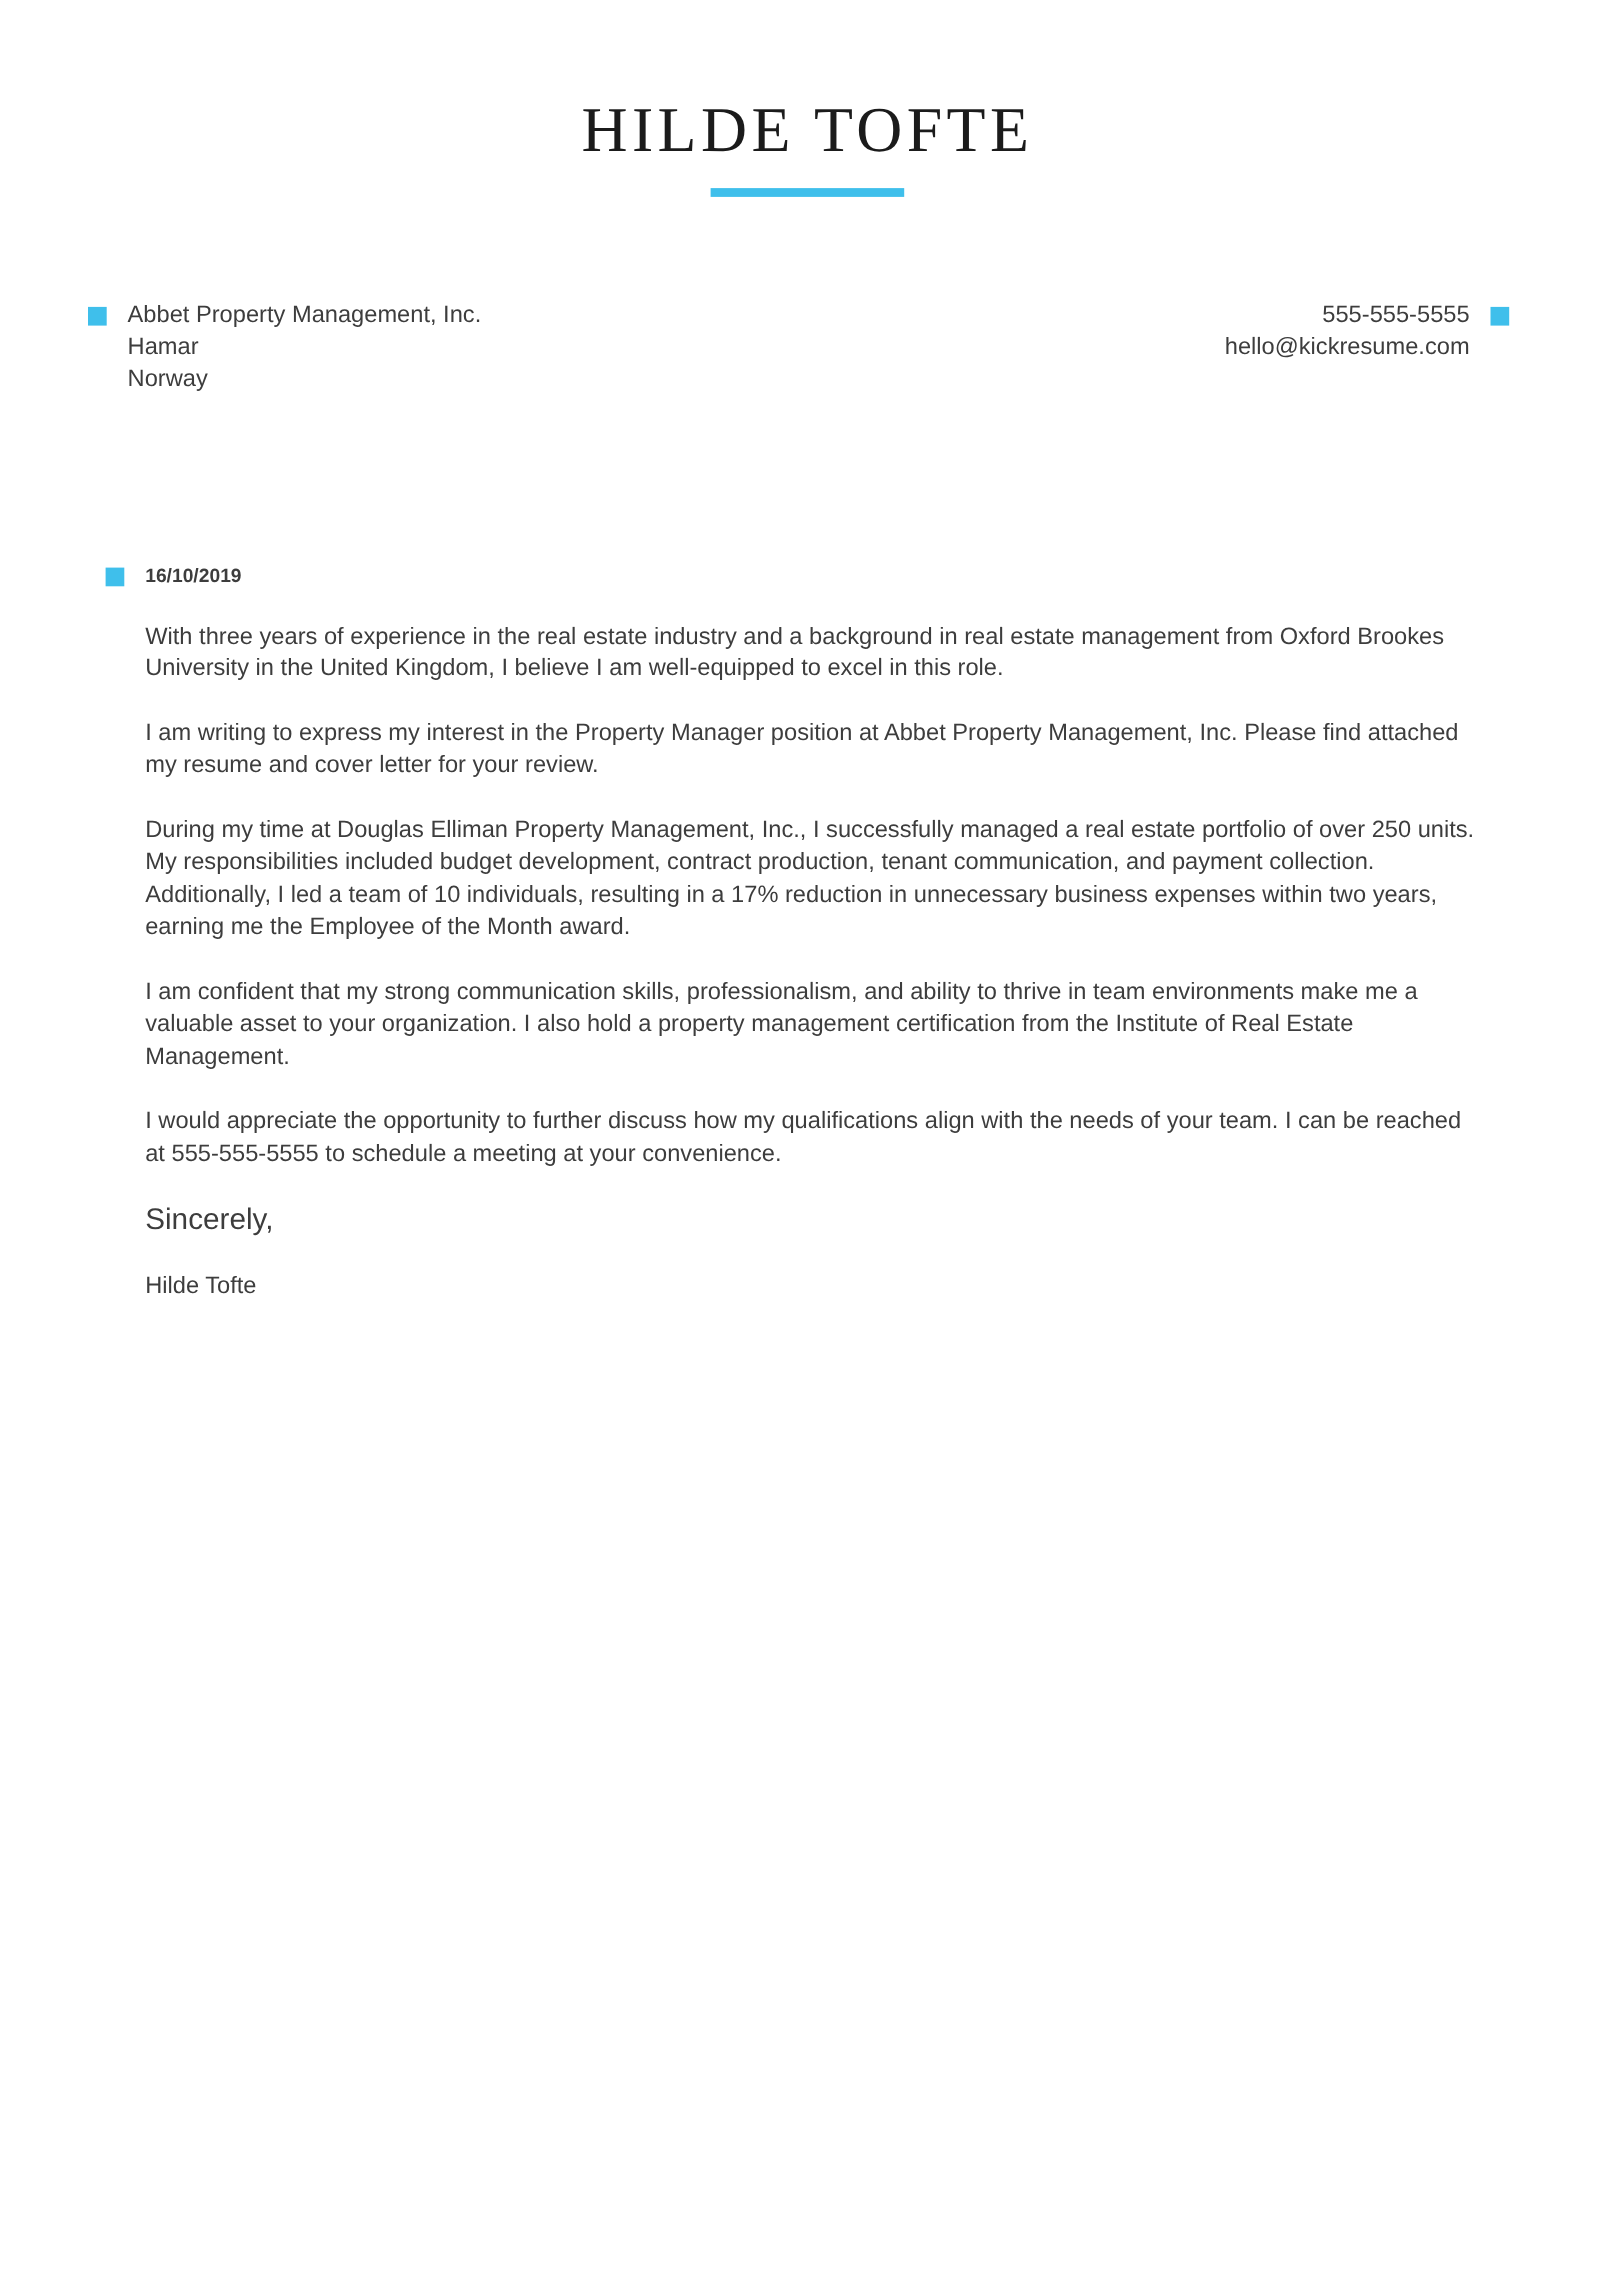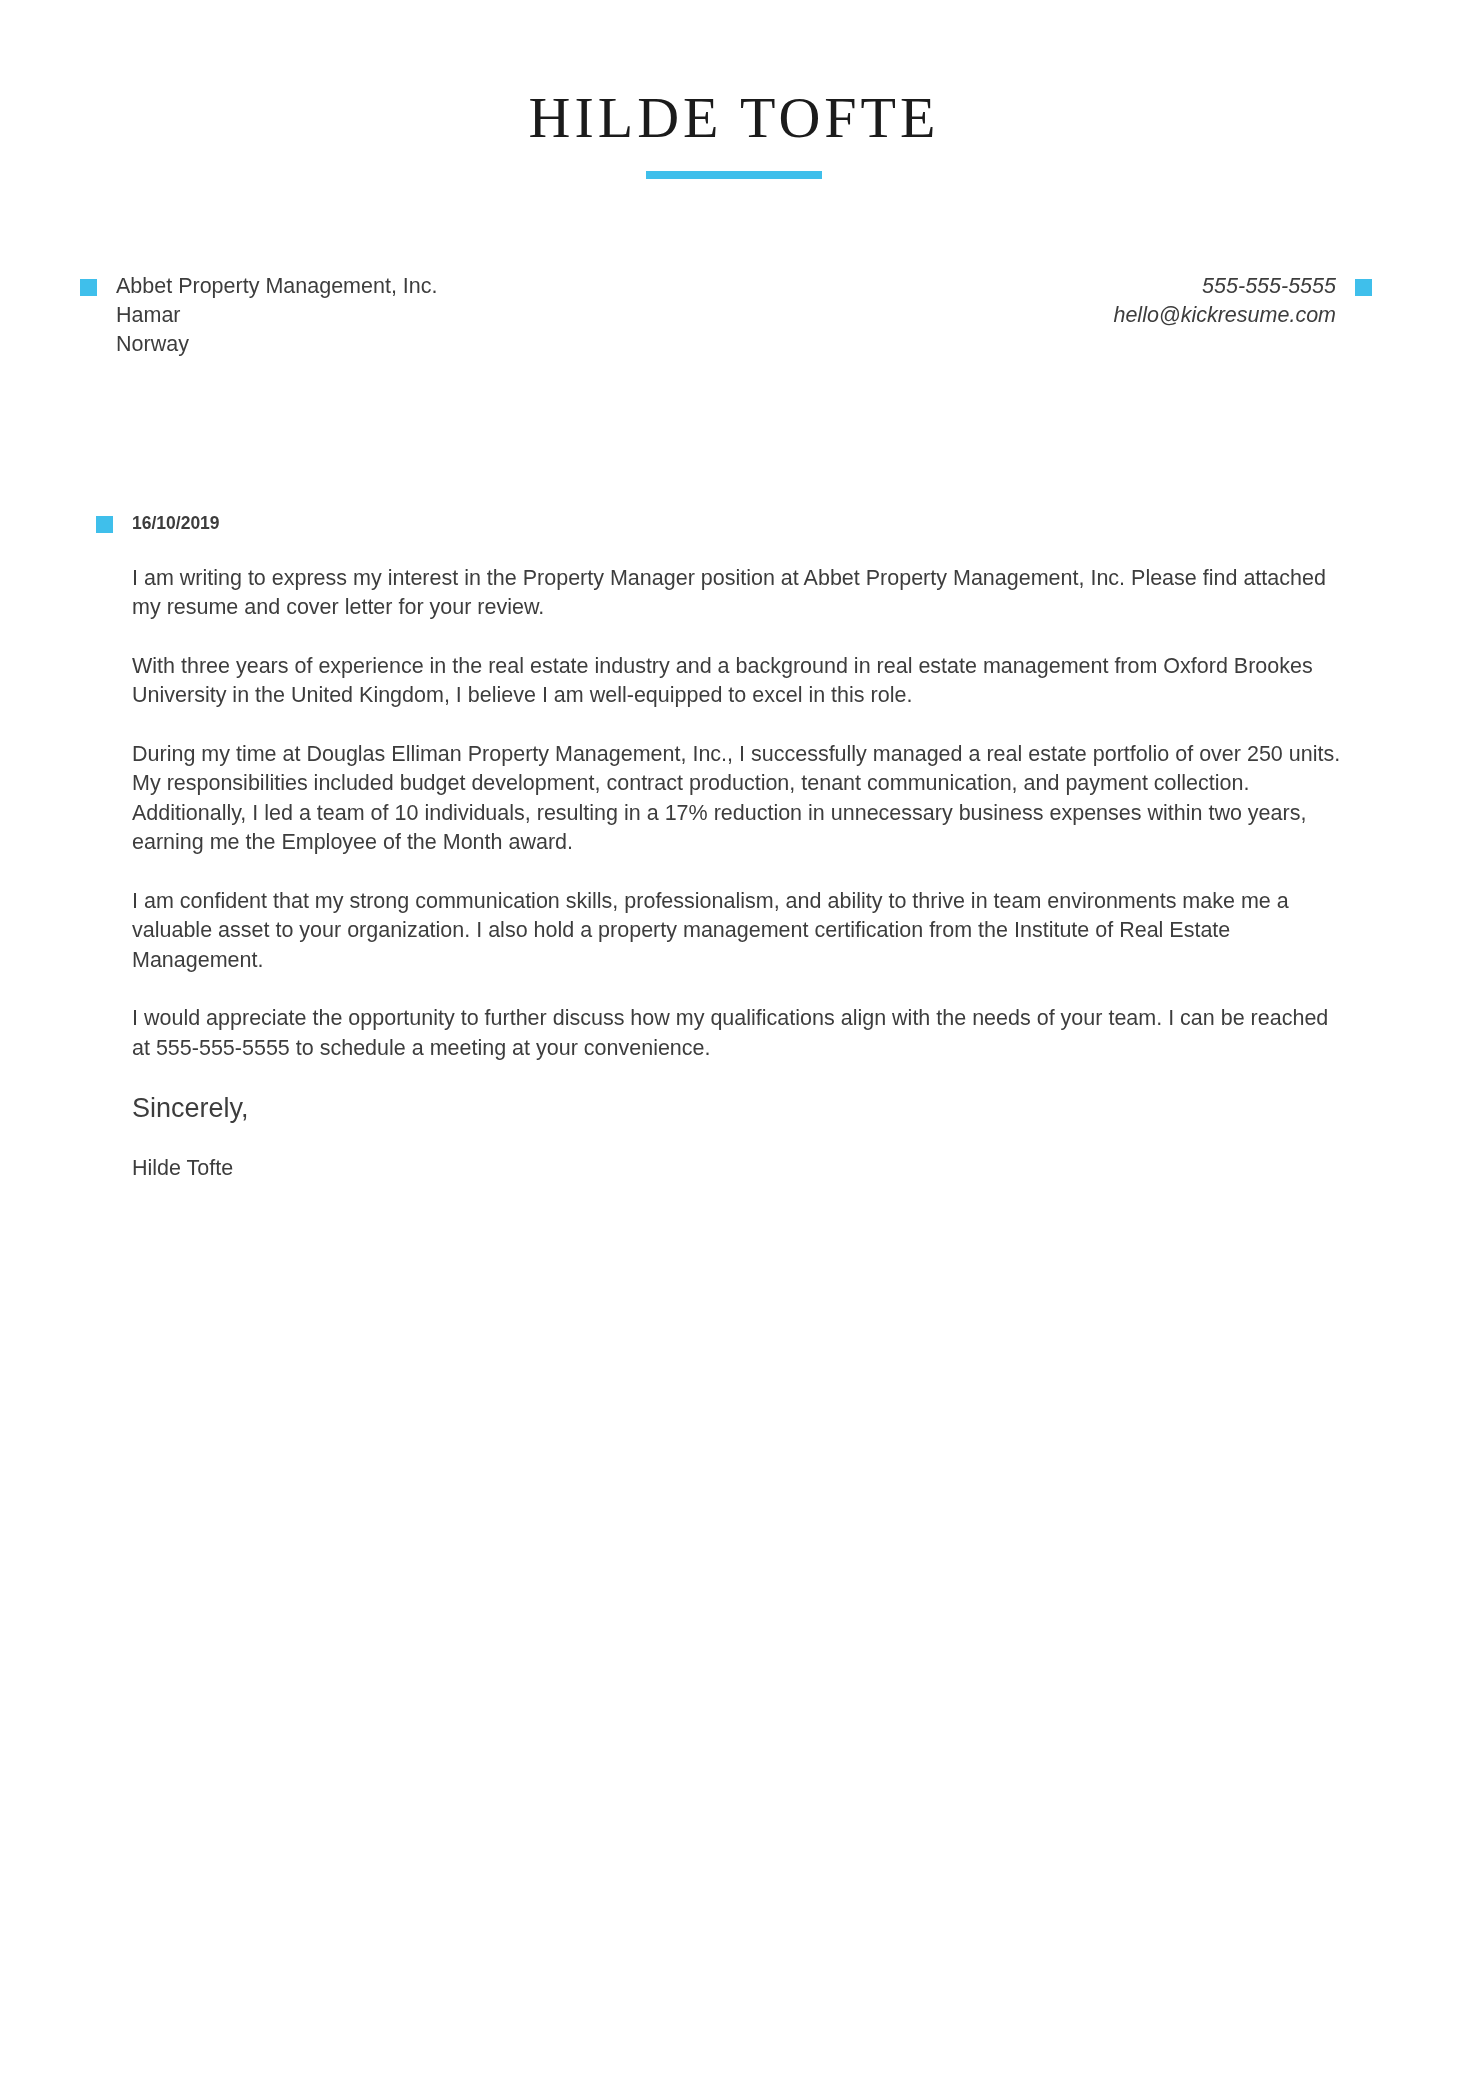--- a/index.html
+++ b/index.html
@@ -60,21 +60,21 @@
 
   .addr-left,
   .addr-right {
     position: relative;
     font-size: 21.5px;
     line-height: 29px;
     color: #3d3d3d;
     font-weight: 400;
   }
 
-  .addr-right { text-align: right; font-style: italic; }
+  .addr-right { text-align: right; }
 
   .bullet {
     position: absolute;
     width: 17px;
     height: 17px;
     background: #3FBFEB;
     top: 7px;
   }
 
   .bullet-left  { left: -36px; }
@@ -162,23 +162,23 @@
   </div>
 
   <div class="letter">
 
     <div class="meta">
       <span class="bullet bullet-left"></span>
       <div class="date">16/10/2019</div>
     </div>
 
 
+    <div class="para">With three years of experience in the real estate industry and a background in real estate management from Oxford Brookes University in the United Kingdom, I believe I am well-equipped to excel in this role.</div>
+
     <div class="para">I am writing to express my interest in the Property Manager position at Abbet Property Management, Inc. Please find attached my resume and cover letter for your review.</div>
-
-    <div class="para">With three years of experience in the real estate industry and a background in real estate management from Oxford Brookes University in the United Kingdom, I believe I am well-equipped to excel in this role.</div>
 
     <div class="para">During my time at Douglas Elliman Property Management, Inc., I successfully managed a real estate portfolio of over 250 units. My responsibilities included budget development, contract production, tenant communication, and payment collection. Additionally, I led a team of 10 individuals, resulting in a 17% reduction in unnecessary business expenses within two years, earning me the Employee of the Month award.</div>
 
     <div class="para">I am confident that my strong communication skills, professionalism, and ability to thrive in team environments make me a valuable asset to your organization. I also hold a property management certification from the Institute of Real Estate Management.</div>
 
     <div class="para">I would appreciate the opportunity to further discuss how my qualifications align with the needs of your team. I can be reached at 555-555-5555 to schedule a meeting at your convenience.</div>
 
 
     <div class="closing">Sincerely,</div>
 

